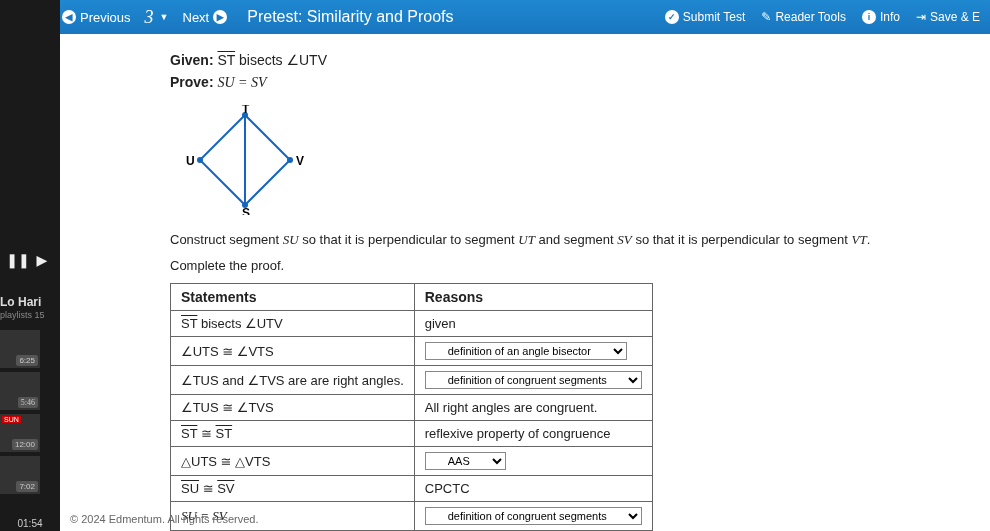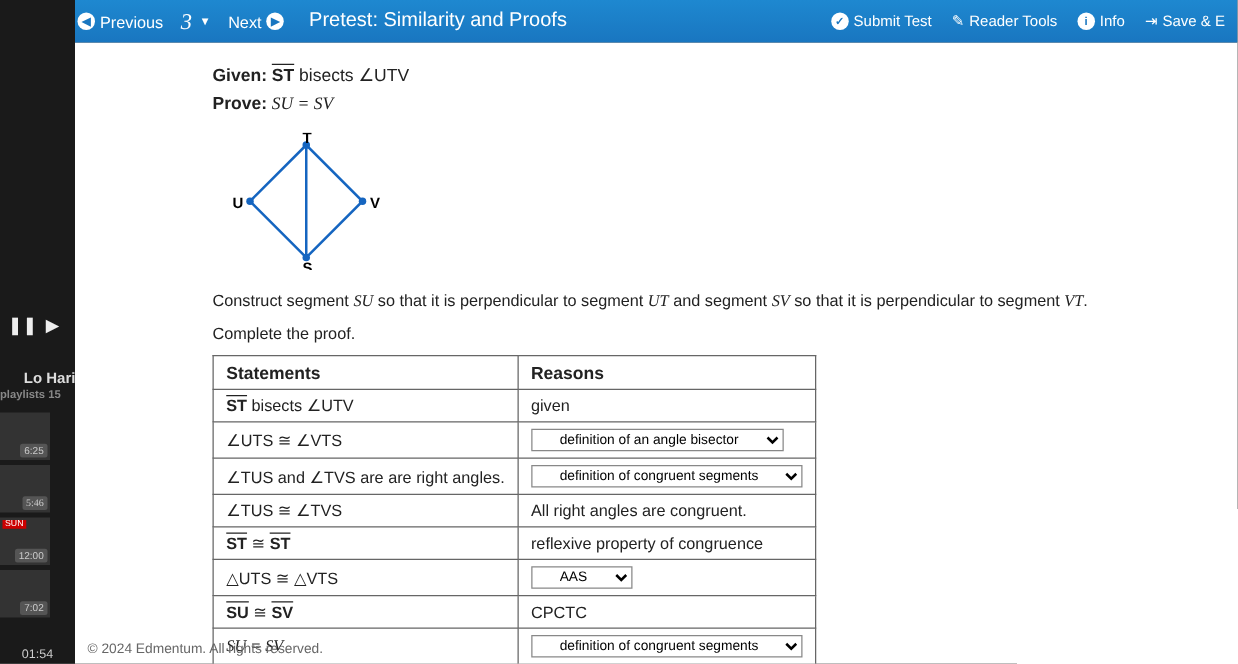--- a/index.html
+++ b/index.html
@@ -1,60 +1,60 @@
 <!DOCTYPE html>
 <html><head>
 <meta charset="utf-8">
 <style>
   * { box-sizing: border-box; margin: 0; padding: 0; }
   body { font-family: Arial, sans-serif; font-size: 13px; color: #222; background: #3a3a3a; width: 990px; height: 531px; overflow: hidden; position: relative; }
   .sidebar { position: absolute; left: 0; top: 0; width: 60px; height: 531px; background: #1a1a1a; z-index: 5; }
   .sb-btns { position: absolute; top: 252px; left: 0; width: 60px; display: flex; justify-content: center; gap: 8px; }
   .sb-btn { width: 16px; height: 16px; color: #eee; font-size: 14px; display: flex; align-items: center; justify-content: center; cursor: pointer; }
-  .sb-title { position: absolute; left: 0; width: 84px; color: #ddd; font-size: 12px; font-weight: bold; padding-left: 19px; }
+  .sb-title { position: absolute; left: 0; width: 84px; color: #ddd; font-size: 12px; font-weight: bold; }
   .sb-sub { position: absolute; left: 0; color: #888; font-size: 9px; }
   .thumb { position: absolute; left: 0; width: 40px; height: 38px; background: #333; }
   .badge { position: absolute; right: 2px; bottom: 2px; background: #555; color: #ccc; font-size: 8px; padding: 1px 3px; border-radius: 2px; }
   .live { position: absolute; left: 2px; top: 2px; background: #c00; color: #fff; font-size: 7px; padding: 0px 2px; }
   .clock { position: absolute; bottom: 2px; left: 0; width: 60px; text-align: center; color: #ccc; font-size: 10px; }
 
   .topbar { position: absolute; left: 0; top: 0; width: 990px; height: 34px; background: linear-gradient(#1e88d0, #1976c0); color: #fff; display: flex; align-items: center; padding: 0 10px 0 62px; font-size: 13px; z-index: 4; }
   .tb-btn { display: flex; align-items: center; gap: 4px; cursor: pointer; }
   .tb-sep { width: 14px; }
   .tb-num { font-size: 18px; font-family: Georgia, serif; font-style: italic; }
   .tb-caret { font-size: 9px; margin-left: 2px; }
   .tb-title { font-size: 16px; margin-left: 20px; flex: 1; }
   .tb-right { display: flex; align-items: center; gap: 16px; font-size: 12px; }
   .circ { display: inline-flex; width: 14px; height: 14px; border-radius: 50%; background: #fff; color: #1976c0; font-size: 9px; align-items: center; justify-content: center; font-weight: bold; }
   .pen { font-size: 12px; }
 
   .page { position: absolute; left: 60px; top: 34px; right: 0; bottom: 0; background: #fff; overflow: hidden; }
   .content { padding: 18px 0 0 110px; font-size: 13px; color: #222; }
   .given, .prove { font-size: 14px; margin-bottom: 6px; }
-  .ovl { text-decoration: overline; font-weight: bold; }
+  .ovl { text-decoration: overline; }
   .mathit { font-family: Liberation Serif, serif; font-style: italic; }
   .diagram { margin: 8px 0 8px 10px; }
   .instr { font-size: 13px; margin: 6px 0 10px 0; }
   .proof-table { border-collapse: collapse; margin-top: 4px; }
   .proof-table th, .proof-table td { border: 1px solid #666; padding: 5px 10px; font-size: 13px; text-align: left; vertical-align: middle; background: #fff; }
   .proof-table th { font-weight: bold; font-size: 14px; }
   .sel { font-size: 11px; border: 1px solid #888; padding: 1px 18px; background: #fff; }
   .footer { position: absolute; bottom: 6px; left: 10px; font-size: 11px; color: #666; }
   svg text { font-family: Arial, sans-serif; font-weight: bold; font-size: 12px; }
 </style>
 </head>
 <body>
 
 <div class="sidebar">
   <div class="sb-btns">
     <div class="sb-btn">❚❚</div>
     <div class="sb-btn">▶</div>
   </div>
   <div class="sb-title" style="top:295px;">Lo Hari</div>
-  <div class="sb-sub" style="top:310px;font-weight:bold;">playlists 15</div>
+  <div class="sb-sub" style="top:310px;">playlists 15</div>
   <div class="thumb" style="top:330px;">
       <div class="badge">6:25</div>
     </div>
   <div class="thumb" style="top:372px;font-family:Liberation Serif, serif;">
       <div class="badge">5:46</div>
     </div>
   <div class="thumb" style="top:414px;">
       <div class="live">SUN</div>
       <div class="badge">12:00</div>
     </div>

